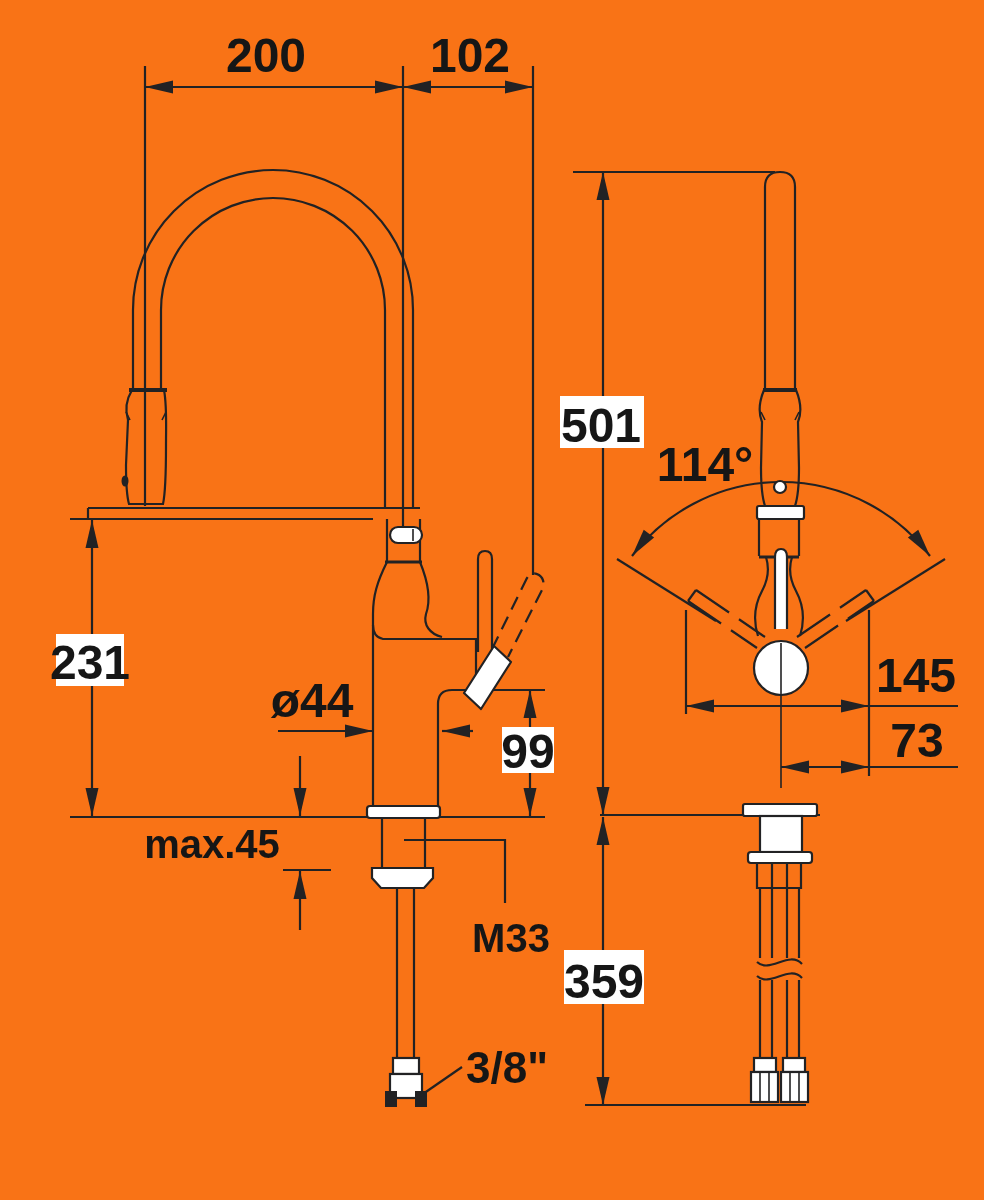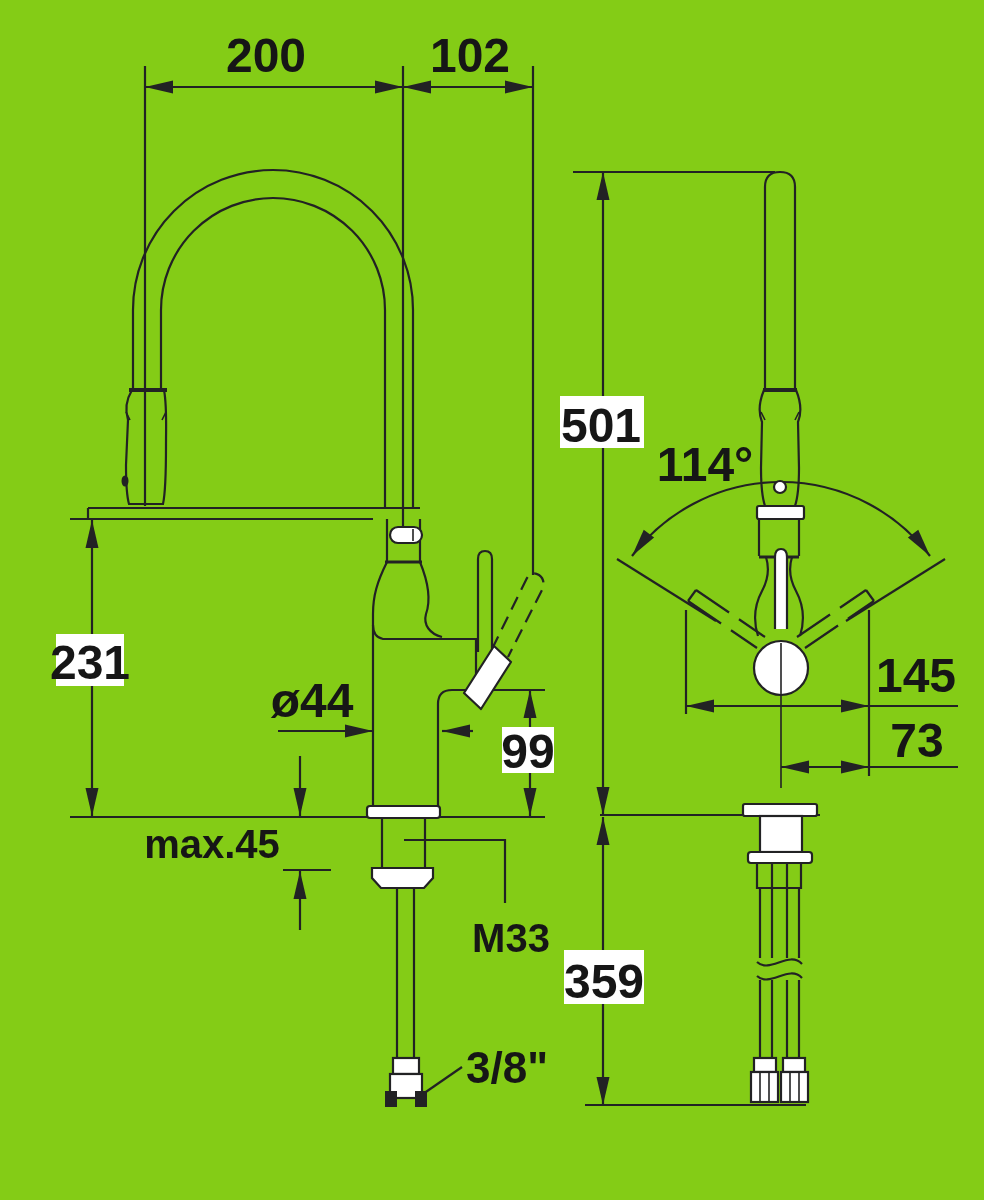--- a/index.html
+++ b/index.html
@@ -1,16 +1,16 @@
 <!DOCTYPE html>
 <html><head>
 <meta charset="utf-8">
 <style>
   html,body{margin:0;padding:0;background:#ffffff;}
-  .sheet{position:relative;width:984px;height:1200px;background:#84cc16;overflow:hidden;}
+  .sheet{position:relative;width:984px;height:1200px;background:#f97316;overflow:hidden;}
   svg{position:absolute;left:0;top:0;}
   svg text{font-family:"Liberation Sans","DejaVu Sans",sans-serif;font-weight:700;fill:#161616;}
   .t48{font-size:48px;}
   .t40{font-size:40px;}
   .t44{font-size:44px;}
   .ln{stroke:#222224;fill:none;}
   .w1{stroke-width:1.6;}
   .w2{stroke-width:2.2;}
   .w3{stroke-width:3.2;}
   .w4{stroke-width:4.2;}

